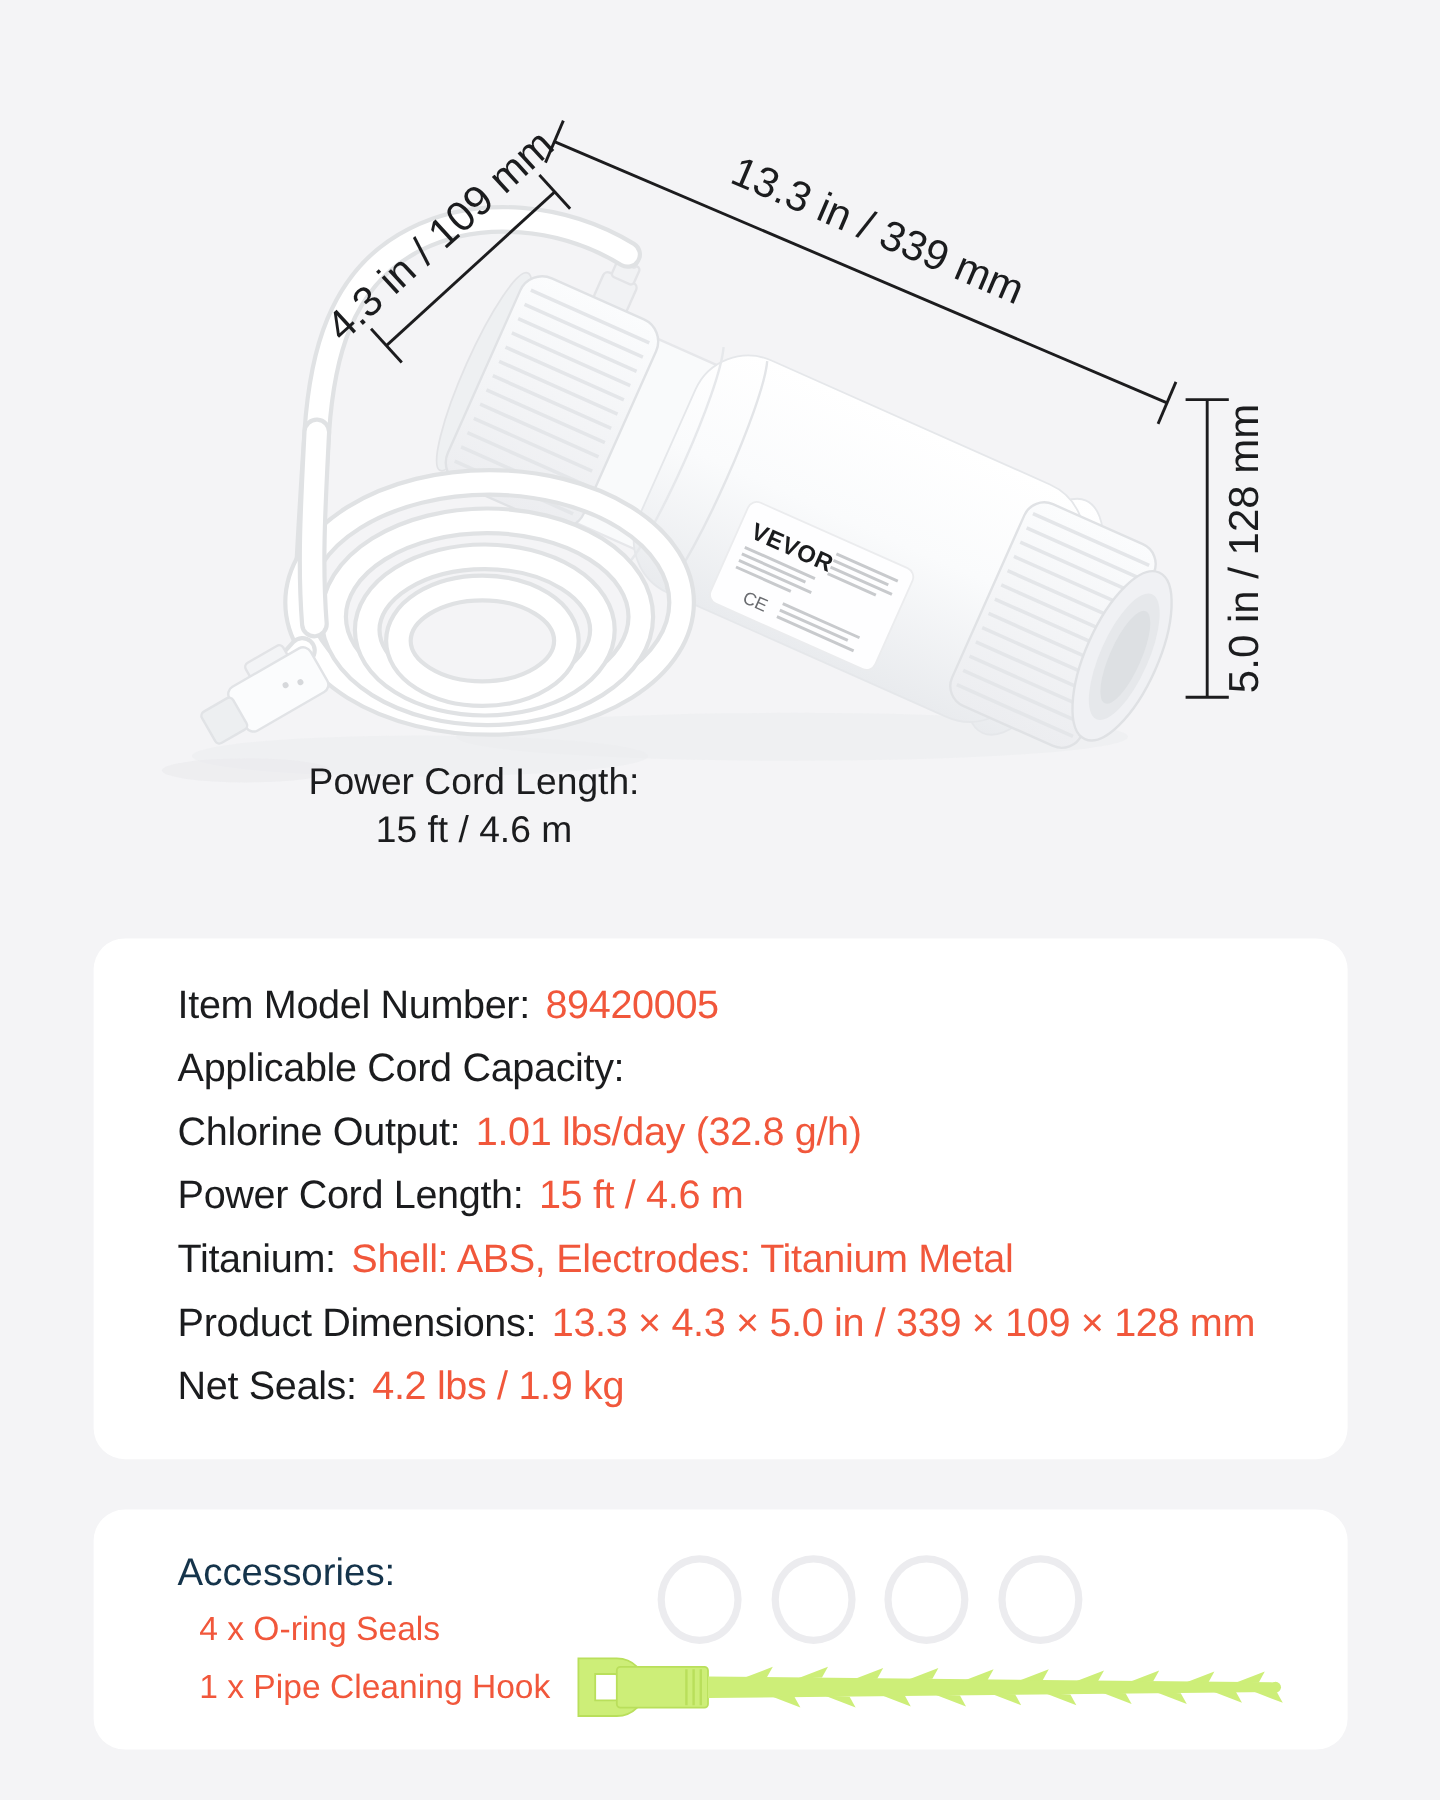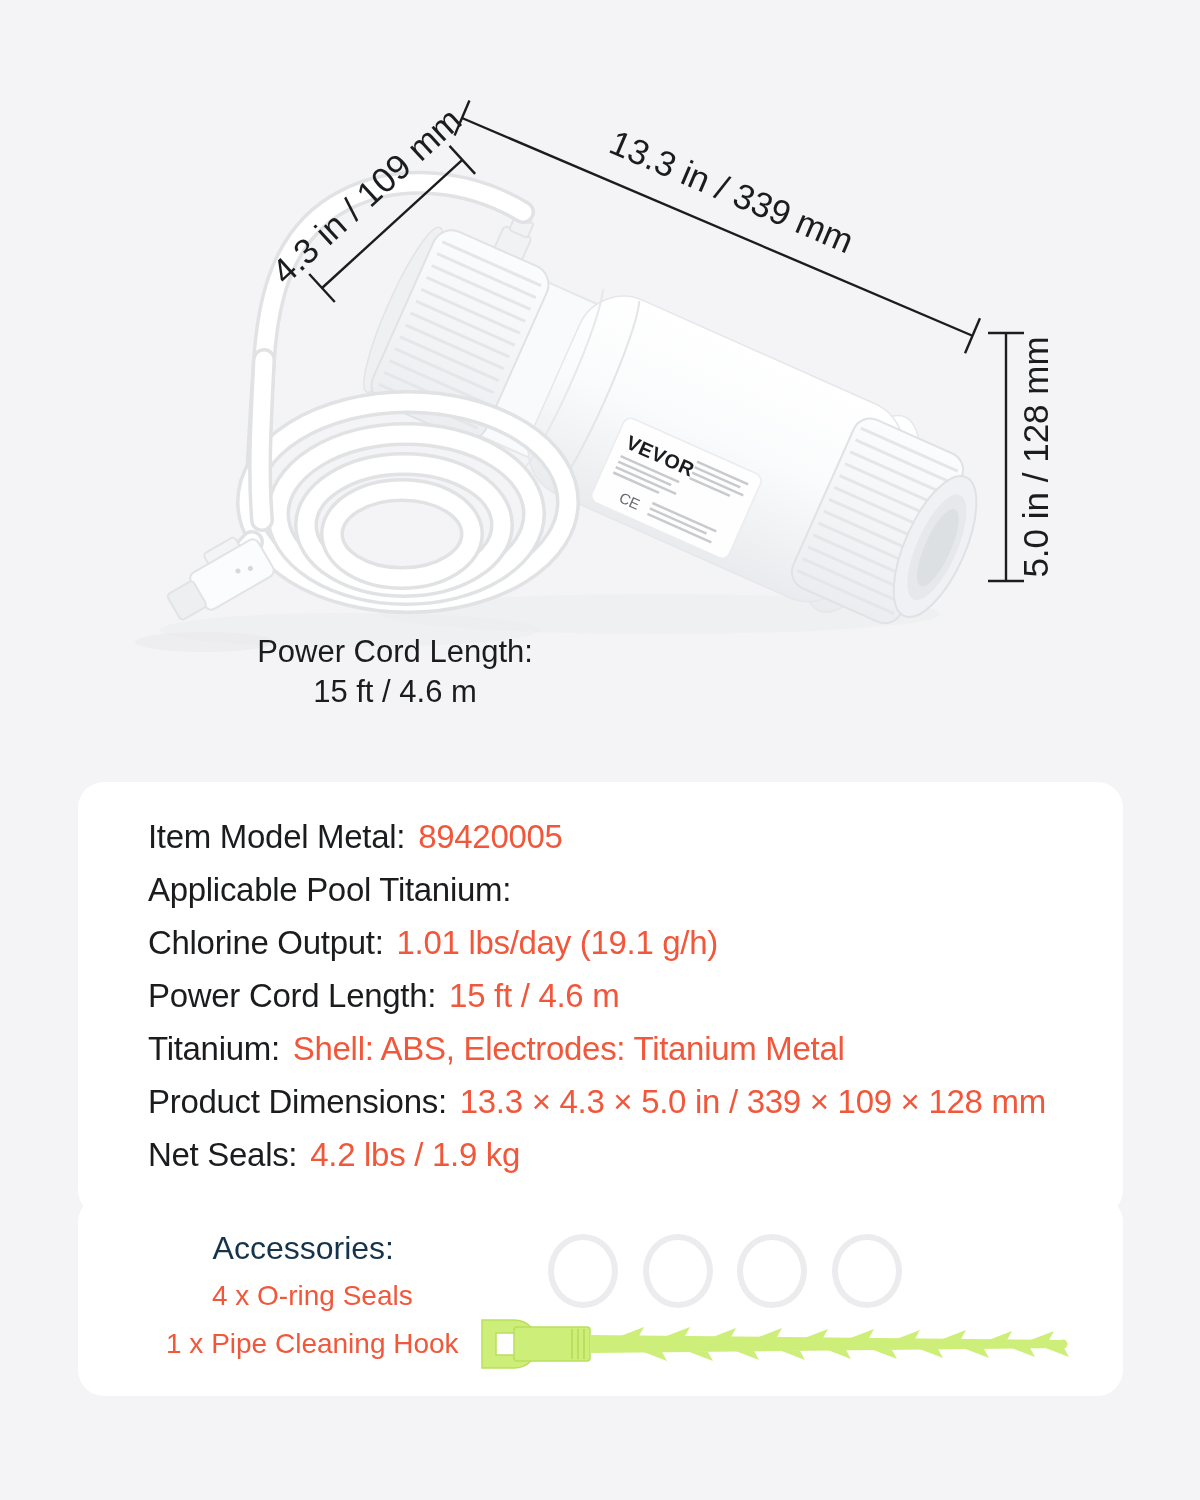--- a/index.html
+++ b/index.html
@@ -31,21 +31,21 @@
   }
   .card{
     position:absolute;left:78px;width:1045px;background:var(--card-white);
     border-radius:26px;
   }
   .specs-card{top:782px;height:434px;padding:28px 20px 0 70px;}
   .spec-row{height:53px;display:flex;align-items:center;white-space:nowrap;
     font-size:33px;letter-spacing:-0.3px;}
   .spec-label{color:var(--text-black);}
   .spec-value{color:var(--accent-orange);margin-left:13px;}
-  .accessories-card{top:1196px;height:200px;text-align:center;}
+  .accessories-card{top:1258px;height:200px;}
   .acc-text{position:absolute;left:70px;top:28px;}
   .acc-title{font-size:32px;line-height:48px;color:var(--navy);}
   .acc-item{font-size:28px;line-height:48px;color:var(--accent-orange);margin-left:18px;}
   .oring{
     position:absolute;top:38px;width:70px;height:74px;border-radius:50%;
     border:6px solid var(--oring-gray);background:transparent;
   }
   .oring.o1{left:470px;} .oring.o2{left:565px;} .oring.o3{left:659px;} .oring.o4{left:754px;}
   .hook-svg{position:absolute;left:400px;top:116px;}
 </style>
@@ -188,29 +188,29 @@
     </svg>
 
     <div class="cord-note">
       <div>Power Cord Length:</div>
       <div>15 ft / 4.6 m</div>
     </div>
   </div>
 
   <div class="card specs-card">
     <div class="spec-row">
-      <span class="spec-label">Item Model Metal:</span>
+      <span class="spec-label">Item Model Number:</span>
       <span class="spec-value">89420005</span>
     </div>
     <div class="spec-row">
-      <span class="spec-label">Applicable Pool Titanium:</span>
+      <span class="spec-label">Applicable Cord Capacity:</span>
     </div>
     <div class="spec-row">
       <span class="spec-label">Chlorine Output:</span>
-      <span class="spec-value">1.01 lbs/day (19.1 g/h)</span>
+      <span class="spec-value">1.01 lbs/day (32.8 g/h)</span>
     </div>
     <div class="spec-row">
       <span class="spec-label">Power Cord Length:</span>
       <span class="spec-value">15 ft / 4.6 m</span>
     </div>
     <div class="spec-row">
       <span class="spec-label">Titanium:</span>
       <span class="spec-value">Shell: ABS, Electrodes: Titanium Metal</span>
     </div>
     <div class="spec-row">

